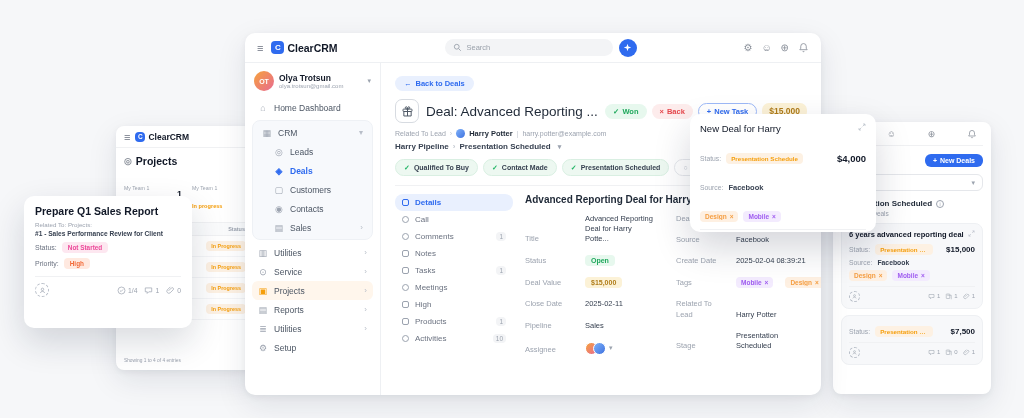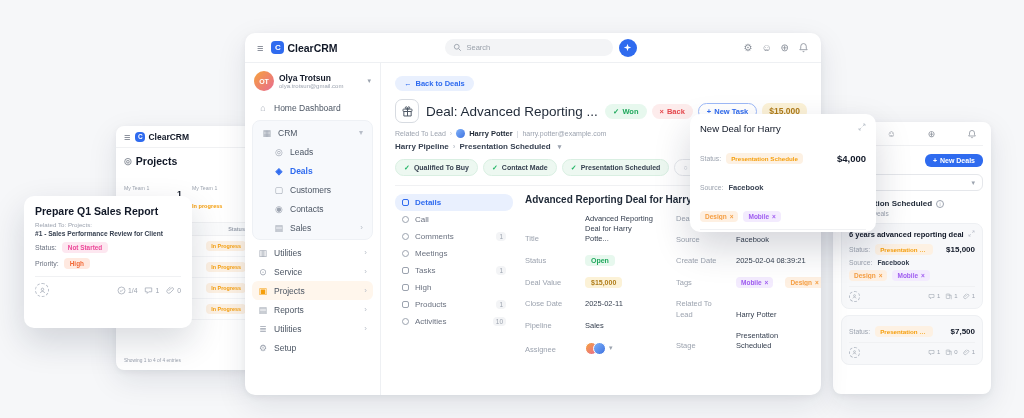--- a/index.html
+++ b/index.html
@@ -385,28 +385,33 @@
             <span class="tico round"></span>
             <span>Call</span>
 
           </div>
           <div class="tab-row">
             <span class="tico round"></span>
             <span>Comments</span>
             <span class="tab-count">1</span>
           </div>
           <div class="tab-row">
-            <span class="tico round"></span>
-            <span>Meetings</span>
+            <span class="tico"></span>
+            <span>Notes</span>
 
           </div>
           <div class="tab-row">
             <span class="tico"></span>
             <span>Tasks</span>
             <span class="tab-count">1</span>
+          </div>
+          <div class="tab-row">
+            <span class="tico round"></span>
+            <span>Meetings</span>
+
           </div>
           <div class="tab-row">
             <span class="tico"></span>
             <span>High</span>
 
           </div>
           <div class="tab-row">
             <span class="tico"></span>
             <span>Products</span>
             <span class="tab-count">1</span>

